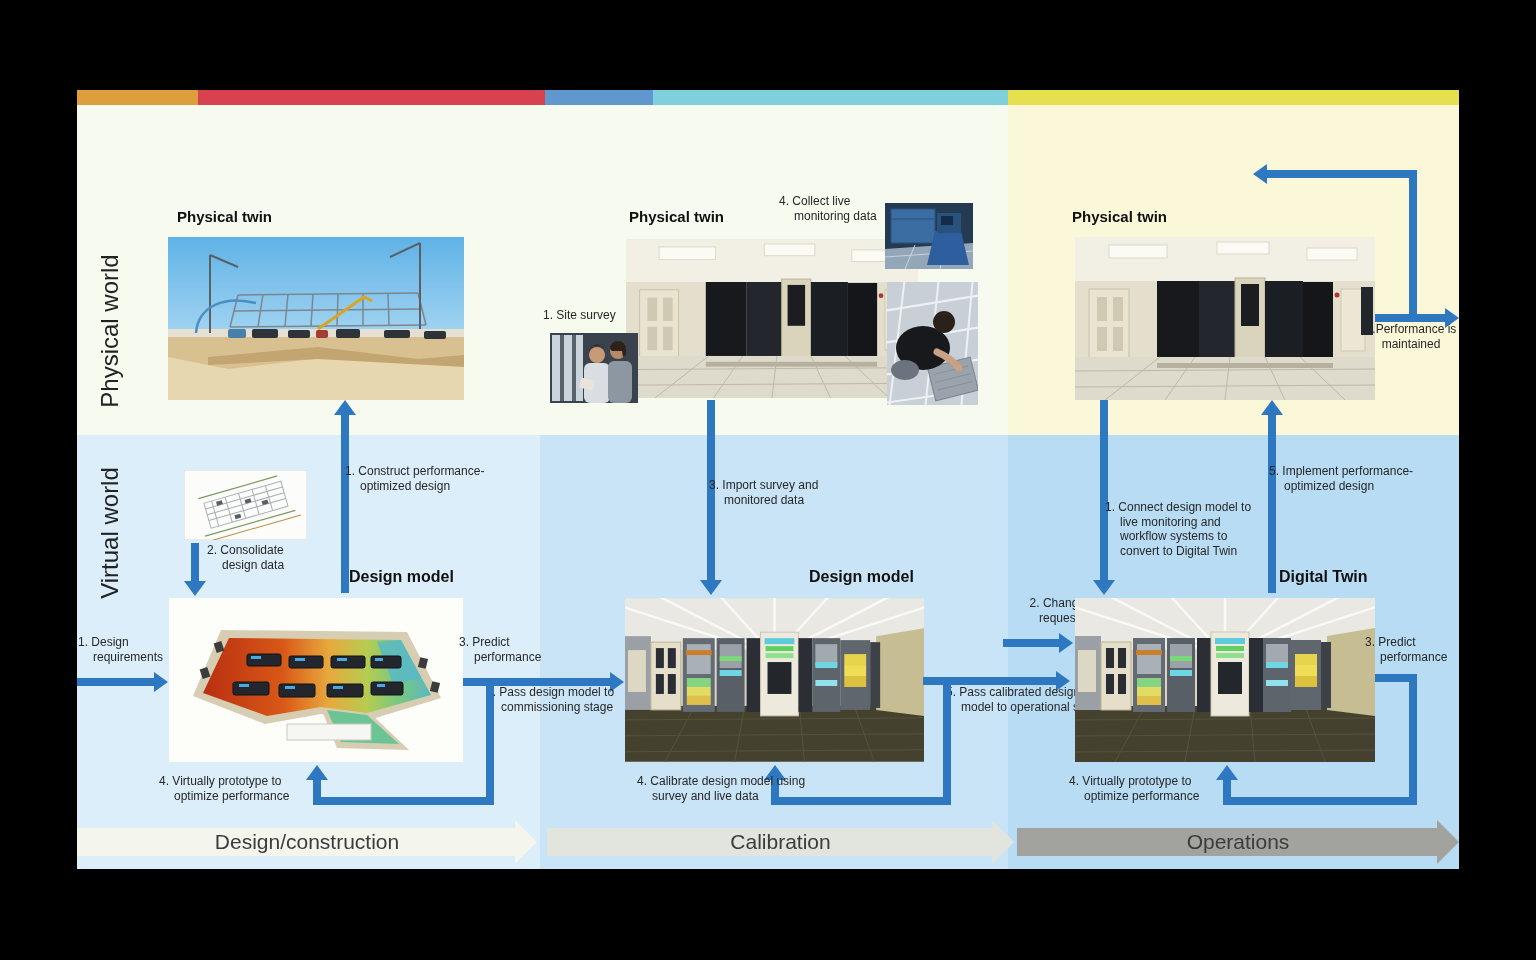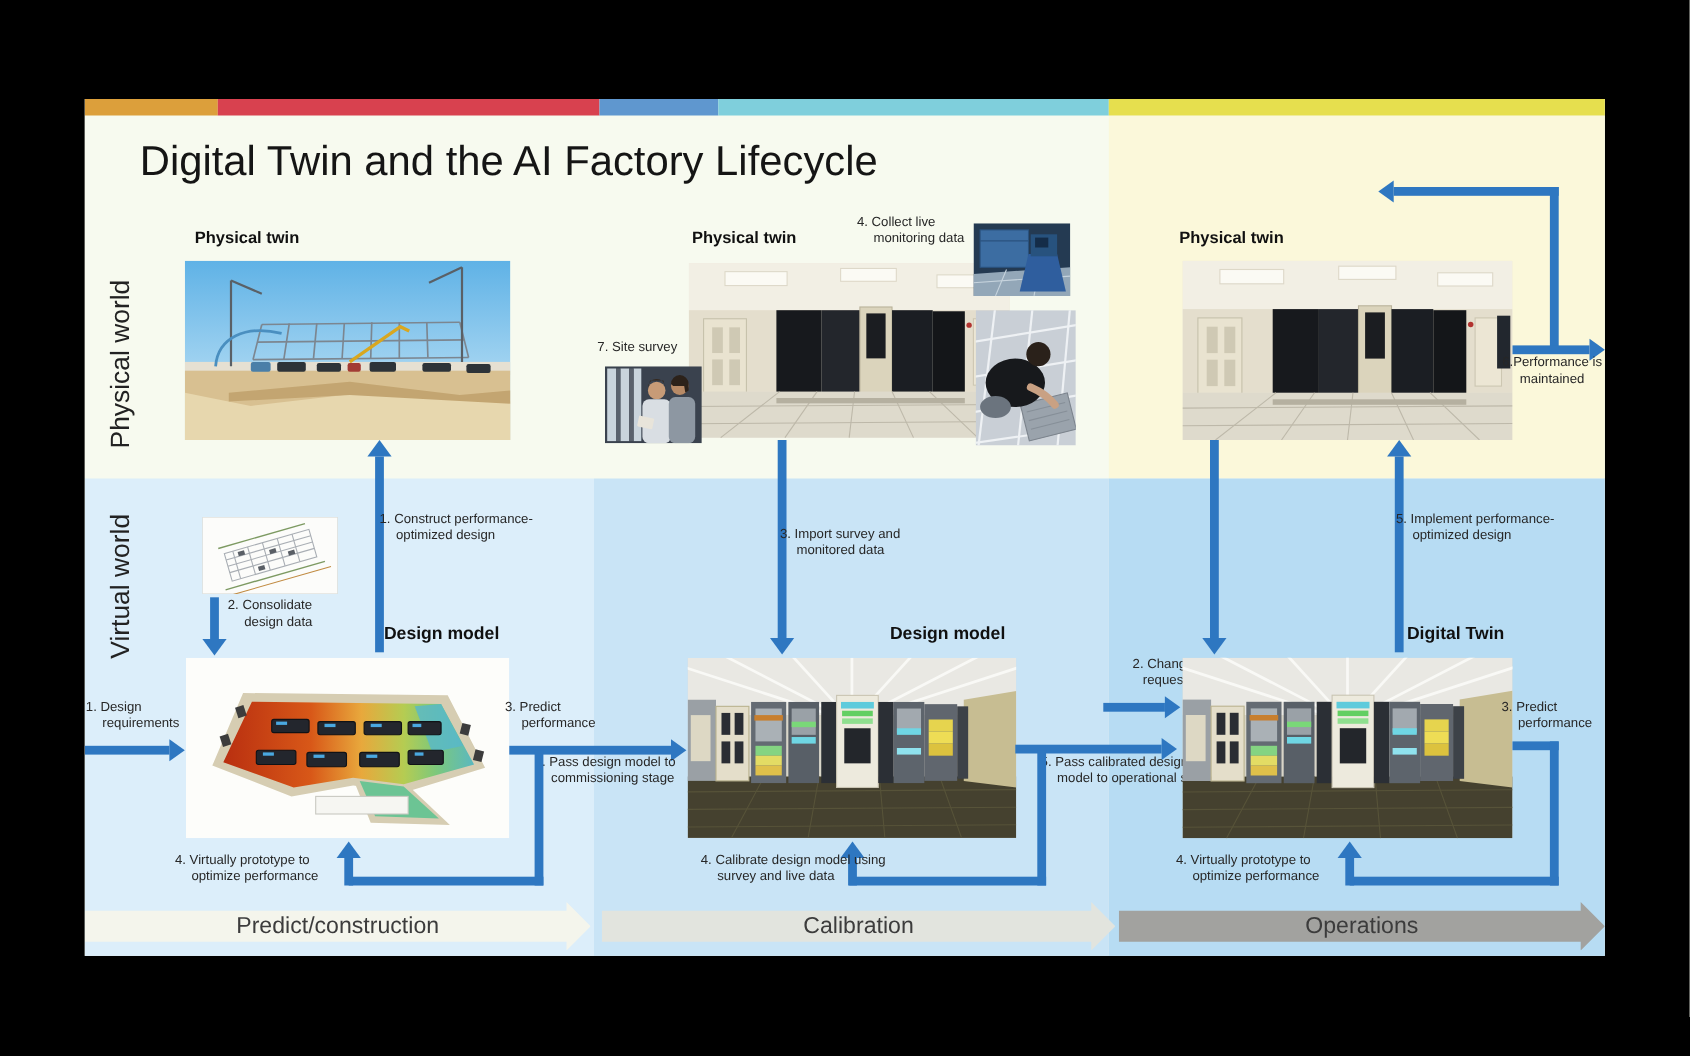--- a/index.html
+++ b/index.html
@@ -315,21 +315,20 @@
   <div class="abs bg-virt-design"></div>
   <div class="abs bg-virt-cal"></div>
   <div class="abs bg-virt-ops"></div>
 
   <div class="topbar-seg" style="left: 0px; width: 121px; background: rgb(220, 159, 59);"></div>
   <div class="topbar-seg" style="left: 121px; width: 347px; background: rgb(216, 65, 79);"></div>
   <div class="topbar-seg" style="left: 468px; width: 108px; background: rgb(95, 151, 207);"></div>
   <div class="topbar-seg" style="left: 576px; width: 355px; background: rgb(127, 207, 220);"></div>
   <div class="topbar-seg" style="left: 931px; width: 451px; background: rgb(230, 223, 78);"></div>
 
-  <div class="abs title">Digital Twin and the AI Factory Lifecycle</div>
   <div class="vlabel" style="left:-67px;top:225px">Physical world</div>
   <div class="vlabel" style="left:-67px;top:427px">Virtual world</div>
 
   <div class="hd" style="left:100px;top:118px">Physical twin</div>
   <svg class="pic" style="left:91px;top:147px" width="296" height="163">
       <use href="#sym-construction"></use>
     </svg>
 
   <div class="shaft" style="left:264px;top:325px;width:8px;height:178px"></div>
   <div class="head h-up" style="left:257px;top:310px"></div>
@@ -367,21 +366,21 @@
   <svg class="pic" style="left:549px;top:147px" width="292" height="163">
       <use href="#sym-serverroom"></use>
     </svg>
   <div class="step" style="left:702px;top:104px;width:102px">4. Collect live monitoring data</div>
   <svg class="pic" style="left:808px;top:113px" width="88" height="66">
       <use href="#sym-bluedevice"></use>
     </svg>
   <svg class="pic" style="left:810px;top:192px" width="91" height="123">
       <use href="#sym-underfloor"></use>
     </svg>
-  <div class="step" style="left:466px;top:218px;width:92px">7. Site survey</div>
+  <div class="step" style="left:466px;top:218px;width:92px">1. Site survey</div>
   <svg class="pic" style="left:473px;top:243px" width="88" height="70">
       <use href="#sym-survey"></use>
     </svg>
 
   <div class="shaft" style="left:630px;top:310px;width:8px;height:180px"></div>
   <div class="head h-down" style="left:623px;top:490px"></div>
   <div class="step" style="left:632px;top:388px;width:116px">3. Import survey and monitored data</div>
 
   <div class="hd hd2" style="left:732px;top:478px">Design model</div>
   <svg class="pic" style="left:548px;top:508px" width="299" height="164">
@@ -406,20 +405,21 @@
   <svg class="pic" style="left:998px;top:147px" width="300" height="163">
       <use href="#sym-serverroom"></use>
     </svg>
 
   <div class="shaft" style="left:1298px;top:224px;width:70px;height:8px"></div>
   <div class="head h-right" style="left:1368px;top:218px"></div>
   <div class="step ca" style="left:1286px;top:232px;width:96px">6.Performance is maintained</div>
 
   <div class="shaft" style="left:1023px;top:310px;width:8px;height:180px"></div>
   <div class="head h-down" style="left:1016px;top:490px"></div>
+  <div class="step" style="left:1028px;top:410px;width:150px">1. Connect design model to live monitoring and workflow systems to convert to Digital Twin</div>
 
   <div class="shaft" style="left:1191px;top:325px;width:8px;height:178px"></div>
   <div class="head h-up" style="left:1184px;top:310px"></div>
   <div class="step" style="left:1192px;top:374px;width:150px">5. Implement performance-optimized design</div>
 
   <div class="step ra" style="left:936px;top:506px;width:72px">2. Change requests</div>
   <div class="shaft" style="left:926px;top:549px;width:56px;height:8px"></div>
   <div class="head h-right" style="left:982px;top:543px"></div>
 
   <div class="hd hd2" style="left:1202px;top:478px">Digital Twin</div>
@@ -429,21 +429,21 @@
 
   <div class="step" style="left:1288px;top:545px;width:92px">3. Predict performance</div>
   <div class="shaft" style="left:1298px;top:584px;width:42px;height:8px"></div>
   <div class="shaft" style="left:1332px;top:584px;width:8px;height:131px"></div>
   <div class="shaft" style="left:1150px;top:707px;width:190px;height:8px"></div>
   <div class="shaft" style="left:1146px;top:690px;width:8px;height:25px"></div>
   <div class="head h-up" style="left:1139px;top:675px"></div>
   <div class="step" style="left:992px;top:684px;width:150px">4. Virtually prototype to optimize performance</div>
 
   <div class="stage stage-design">
-    <span>Predict/construction</span>
+    <span>Design/construction</span>
   </div>
   <div class="stage stage-cal">
     <span>Calibration</span>
   </div>
   <div class="stage stage-ops">
     <span>Operations</span>
   </div>
 
 </div>
 

